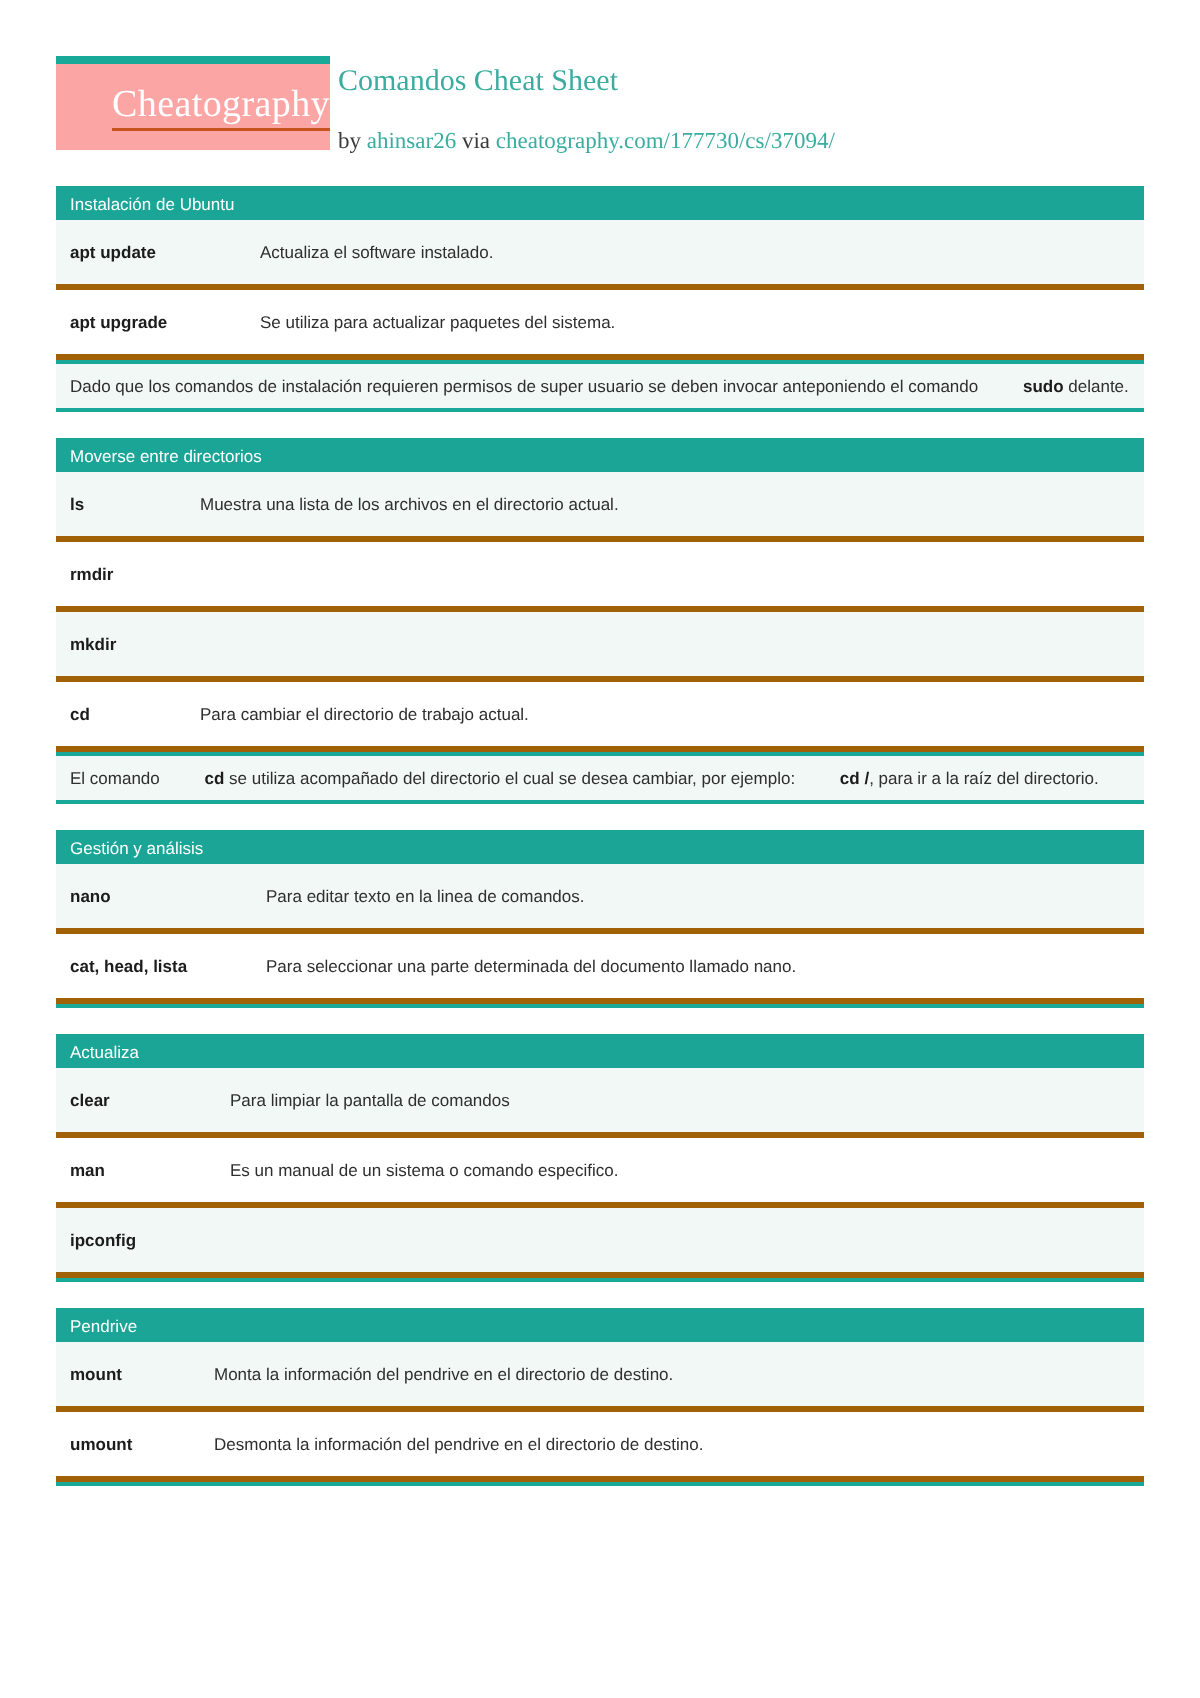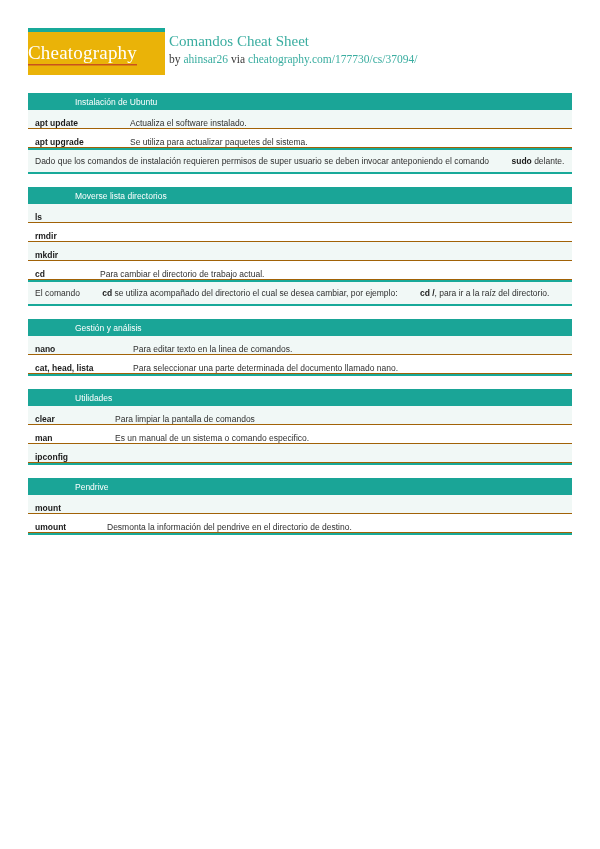--- a/index.html
+++ b/index.html
@@ -26,26 +26,26 @@
   .header {
     display: flex;
     align-items: flex-start;
     padding-top: 28px;
     height: 52px;
     box-sizing: content-box;
   }
   .logo {
     width: 137px;
     height: 47px;
-    background: #eab308;
+    background: #fca5a5;
     border-top: 4px solid #18a999;
     box-sizing: border-box;
     display: flex;
     align-items: center;
-    justify-content: flex-start;
+    justify-content: flex-end;
     flex: 0 0 auto;
   }
   .logo-text {
     font-family: "Liberation Serif", serif;
     font-size: 19px;
     color: #ffffff;
     letter-spacing: 0.2px;
     position: relative;
     padding-bottom: 2px;
     background-image: linear-gradient(#c8521d, #c8521d);
@@ -63,21 +63,21 @@
     color: #3aada0;
     line-height: 17px;
     margin: 0;
     font-weight: normal;
   }
   .byline {
     font-family: "Liberation Serif", serif;
     font-size: 11.5px;
     color: #3a3a3a;
     line-height: 15px;
-    margin-top: 2px;
+    margin-top: 14px;
   }
   .byline a {
     color: #3aada0;
     text-decoration: none;
   }
 
   
   .section {
     margin-top: 13px;
     border-bottom: 2px solid #18a999;
@@ -86,29 +86,28 @@
     background: #1aa597;
     height: 17px;
     display: flex;
     align-items: center;
     padding: 0 7px;
   }
   .section-head-label {
     color: #ffffff;
     font-size: 8.5px;
     line-height: 10px;
-    margin-left: 40px;
   }
   .rows { display: block; }
   .row {
     display: flex;
-    align-items: flex-start;
+    align-items: center;
     height: 19px;
-    border-bottom: 1px solid #a16207;
-    padding: 4px 7px;
+    border-bottom: 3px solid #a16207;
+    padding: 16px 7px;
     box-sizing: border-box;
   }
   .row:nth-child(odd)  { background: #f1f8f6; }
   .row:nth-child(even) { background: #ffffff; }
   .row-key {
     font-size: 8.5px;
     font-weight: bold;
     color: #1c1c1c;
     flex: 0 0 auto;
     line-height: 19px;
@@ -163,25 +162,26 @@
       <div class="row">
         <span class="row-key">apt upgrade</span>
         <span class="row-val">Se utiliza para actualizar paquetes del sistema.</span>
       </div>
     </div>
     <div class="note"><span>Dado que los comandos de instalación requieren permisos de super usuario se deben invocar anteponiendo el comando </span><b>sudo</b><span> delante.</span></div>
   </div>
 
   <div class="section gap-s2">
     <div class="section-head">
-      <span class="section-head-label">Moverse lista directorios</span>
+      <span class="section-head-label">Moverse entre directorios</span>
     </div>
     <div class="rows">
       <div class="row">
         <span class="row-key">ls</span>
+        <span class="row-val">Muestra una lista de los archivos en el directorio actual.</span>
       </div>
       <div class="row">
         <span class="row-key">rmdir</span>
       </div>
       <div class="row">
         <span class="row-key">mkdir</span>
       </div>
       <div class="row">
         <span class="row-key">cd</span>
         <span class="row-val">Para cambiar el directorio de trabajo actual.</span>
@@ -201,21 +201,21 @@
       </div>
       <div class="row">
         <span class="row-key">cat, head, lista</span>
         <span class="row-val">Para seleccionar una parte determinada del documento llamado nano.</span>
       </div>
     </div>
   </div>
 
   <div class="section gap-s4">
     <div class="section-head">
-      <span class="section-head-label">Utilidades</span>
+      <span class="section-head-label">Actualiza</span>
     </div>
     <div class="rows">
       <div class="row">
         <span class="row-key">clear</span>
         <span class="row-val">Para limpiar la pantalla de comandos</span>
       </div>
       <div class="row">
         <span class="row-key">man</span>
         <span class="row-val">Es un manual de un sistema o comando especifico.</span>
       </div>
@@ -225,20 +225,21 @@
     </div>
   </div>
 
   <div class="section gap-s5">
     <div class="section-head">
       <span class="section-head-label">Pendrive</span>
     </div>
     <div class="rows">
       <div class="row">
         <span class="row-key">mount</span>
+        <span class="row-val">Monta la información del pendrive en el directorio de destino.</span>
       </div>
       <div class="row">
         <span class="row-key">umount</span>
         <span class="row-val">Desmonta la información del pendrive en el directorio de destino.</span>
       </div>
     </div>
   </div>
 
 </div>
 

